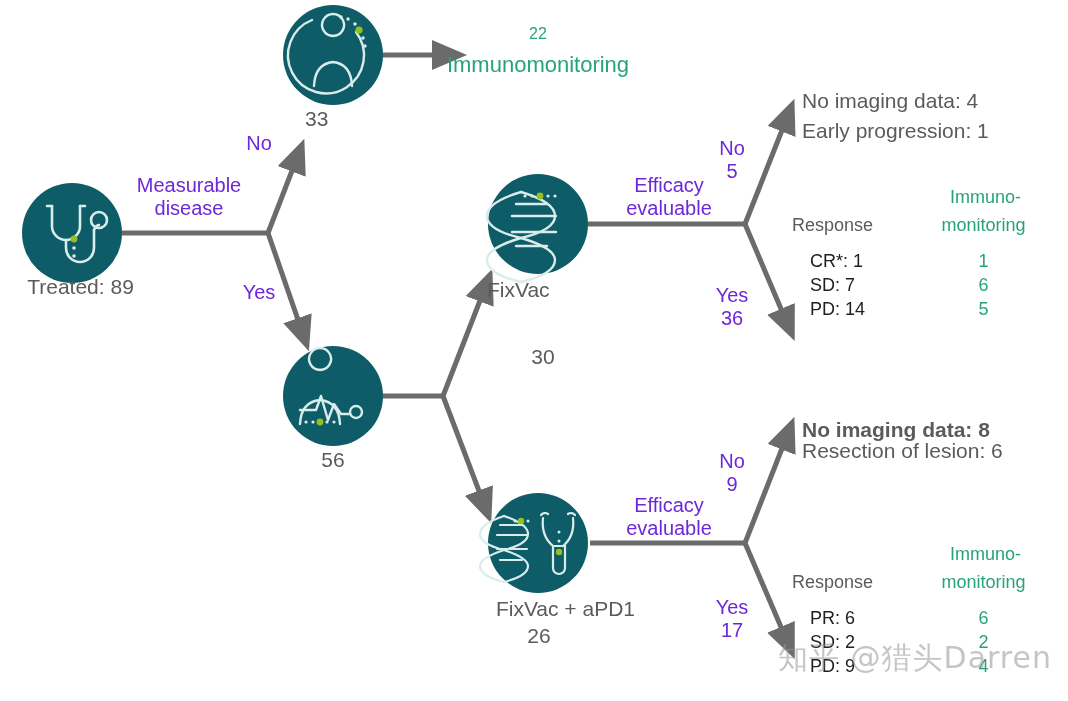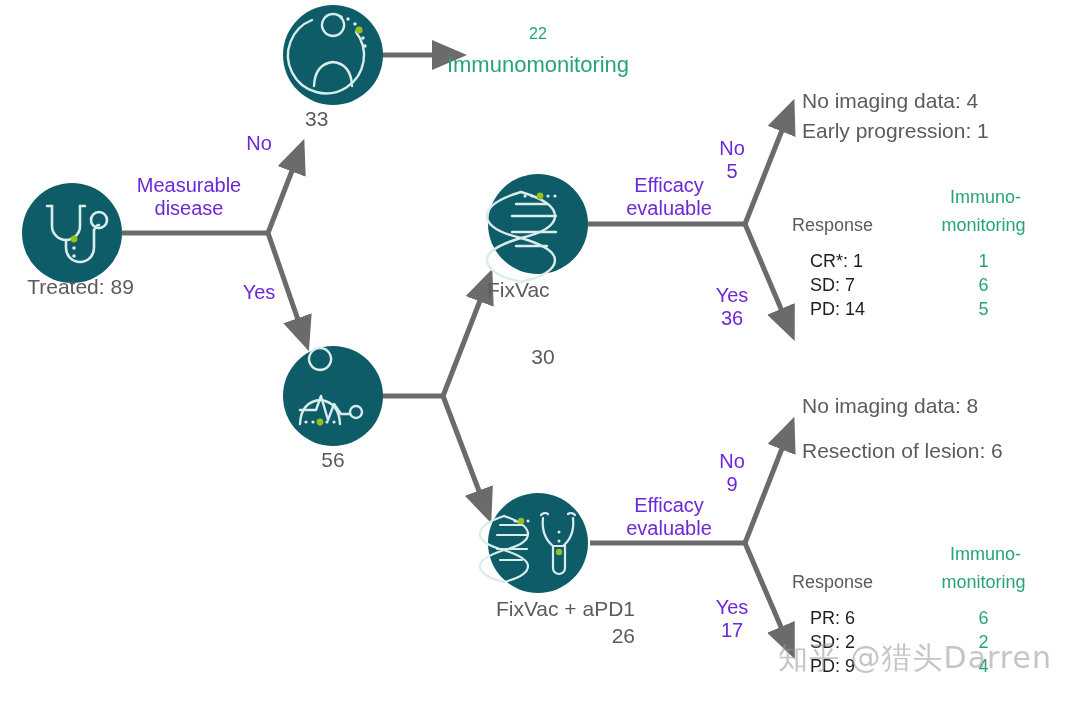--- a/index.html
+++ b/index.html
@@ -158,42 +158,42 @@
 
 <div class="lbl gry" style="left:305px;top:448px;width:56px;text-align:center;">56</div>
 
 <div class="lbl grn c" style="left:440px;top:25px;width:196px;font-size:16px;">22</div>
 <div class="lbl grn c" style="left:440px;top:53px;width:196px;font-size:22px;">Immunomonitoring</div>
 
 <div class="lbl gry" style="left:487px;top:278px;width:102px;text-align:left;">FixVac</div>
 <div class="lbl gry" style="left:492px;top:304px;width:102px;text-align:center;margin-top:41px;">30</div>
 
 <div class="lbl gry" style="left:443px;top:597px;width:192px;text-align:right;">FixVac + aPD1</div>
-<div class="lbl gry" style="left:443px;top:624px;width:192px;text-align:right;">26</div>
+<div class="lbl gry" style="left:443px;top:624px;width:192px;text-align:center;">26</div>
 
 <div class="edge-lbl" style="left:605px;top:174px;width:128px;">Efficacy
 evaluable</div>
 
 <div class="edge-lbl" style="left:605px;top:494px;width:128px;">Efficacy
 evaluable</div>
 
 <div class="edge-lbl" style="left:706px;top:137px;width:52px;">No</div>
 <div class="edge-lbl" style="left:706px;top:160px;width:52px;">5</div>
 <div class="edge-lbl" style="left:706px;top:284px;width:52px;">Yes</div>
 <div class="edge-lbl" style="left:706px;top:307px;width:52px;">36</div>
 
 <div class="edge-lbl" style="left:706px;top:450px;width:52px;">No</div>
 <div class="edge-lbl" style="left:706px;top:473px;width:52px;">9</div>
 <div class="edge-lbl" style="left:706px;top:596px;width:52px;">Yes</div>
 <div class="edge-lbl" style="left:706px;top:619px;width:52px;">17</div>
 
 <div class="lbl gry" style="left:802px;top:89px;text-align:right;">No imaging data: 4</div>
 <div class="lbl gry" style="left:802px;top:119px;">Early progression: 1</div>
 
-<div class="lbl gry" style="left:802px;top:394px;">No imaging data: 8</div>
+<div class="lbl gry" style="left:802px;top:418px;font-weight:bold;">No imaging data: 8</div>
 <div class="lbl gry" style="left:802px;top:439px;">Resection of lesion: 6</div>
 
 <div class="tbl" style="left:792px;top:188px;">
   <div style="position:relative;height:28px;">
     <span class="grn" style="position:absolute;left:126px;width:135px;text-align:center;display:block;">Immuno-</span>
   </div>
   <div class="hrow" style="height:30px;">
     <span class="gry" style="width:124px;text-align:left;">Response</span>
     <span class="grn" style="width:135px;text-align:center;">monitoring</span>
   </div>

